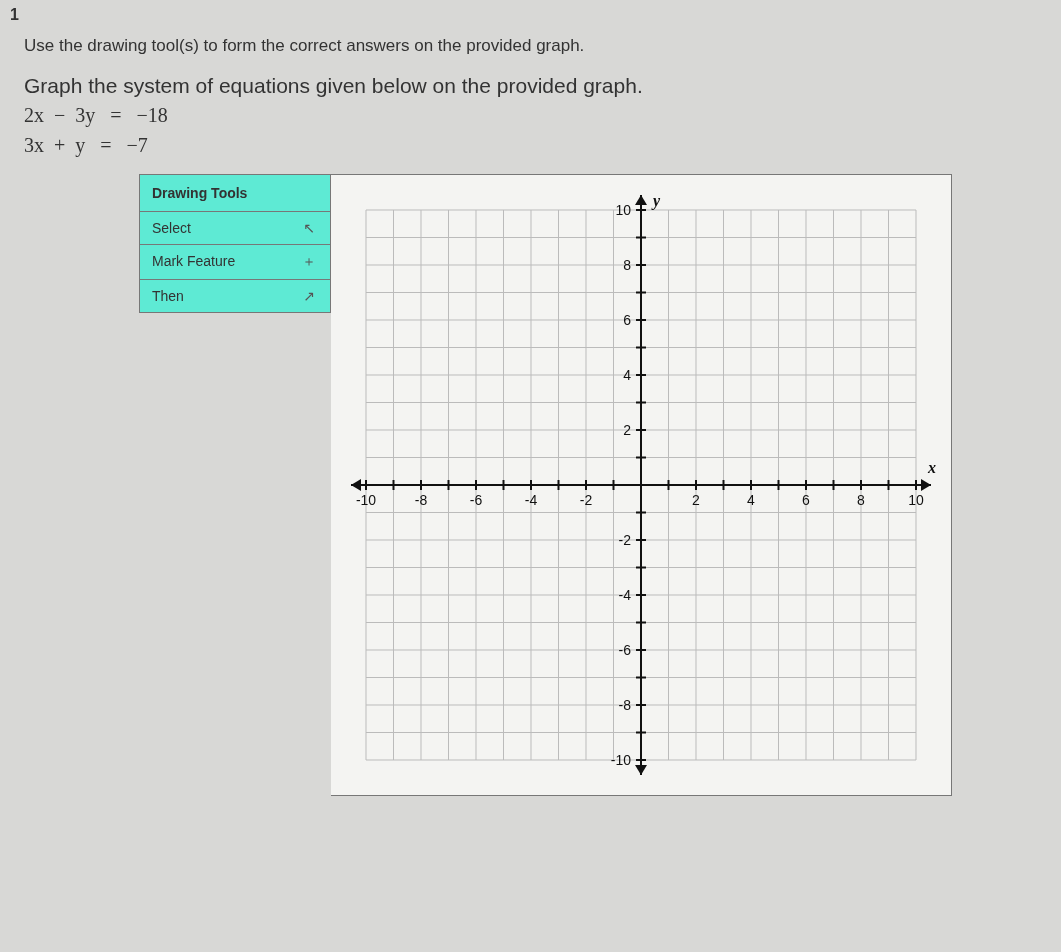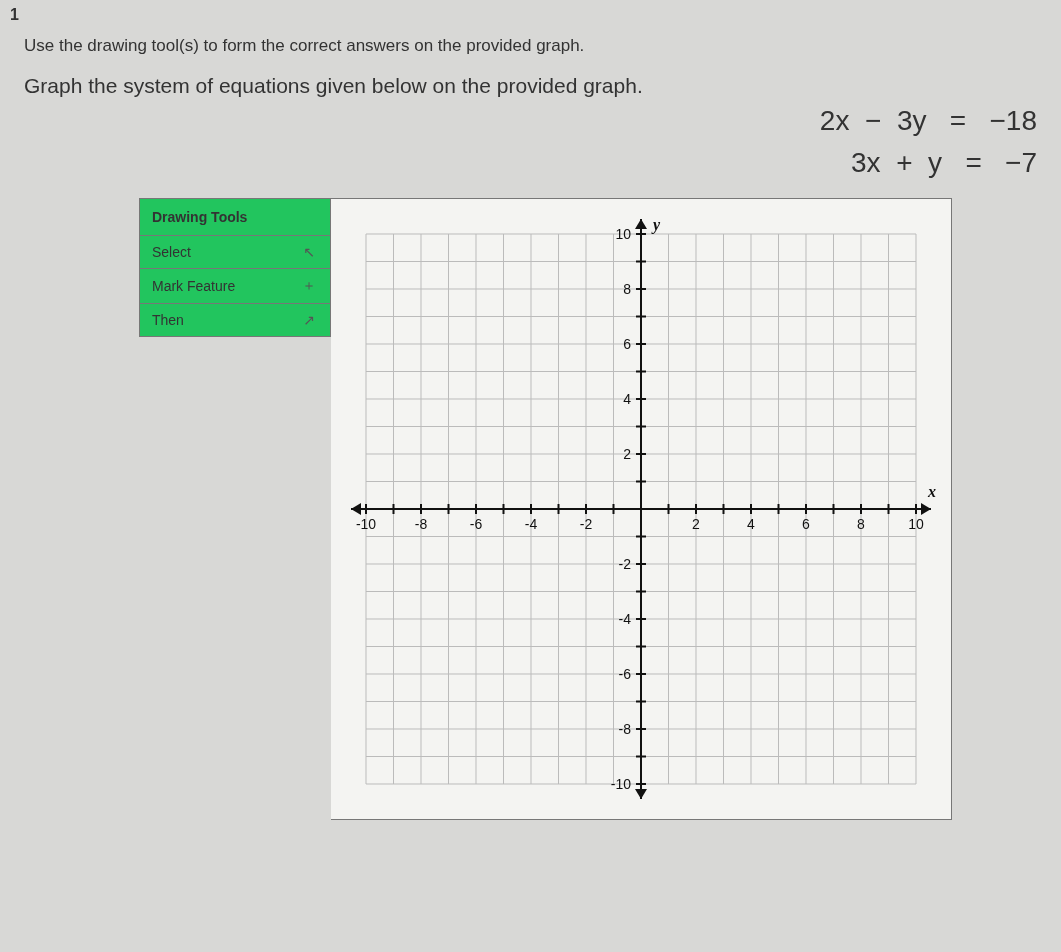--- a/index.html
+++ b/index.html
@@ -1,26 +1,26 @@
 <!DOCTYPE html>
 <html><head>
 <meta charset="utf-8">
 <style>
 body{margin:0;padding:0;background:#d8d8d6;font-family:Arial,Helvetica,sans-serif;color:#333;width:1061px;height:952px;box-sizing:border-box;overflow:hidden}
 .page{position:relative;padding:20px 24px 24px 24px}
 .qnum{position:absolute;left:10px;top:6px;font-weight:bold;font-size:16px}
 .instr{font-size:17px;margin-top:16px;margin-bottom:18px}
 .subinstr{font-size:21px;margin-bottom:2px}
-.eqwrap{text-align:right;font-family:Liberation Sans, sans-serif;font-size:28px;line-height:1.5;margin-bottom:14px}
+.eqwrap{text-align:left;font-family:Liberation Serif, serif;font-size:20px;line-height:1.5;margin-bottom:14px}
 .eqrow{display:inline-block;white-space:pre}
 .markinstr{font-size:17px;margin-bottom:20px}
 .workspace{display:flex;align-items:flex-start;margin-left:115px}
-.toolbox{border:1px solid #777;width:190px;background:#22c55e}
+.toolbox{border:1px solid #777;width:190px;background:#5eead4}
 .toolhead{padding:10px 12px;font-weight:bold;border-bottom:1px solid #777;font-size:14px}
-.toolrow{display:flex;align-items:center;justify-content:space-between;padding:8px 10px 8px 12px;border-bottom:1px solid #777;font-size:14px;cursor:pointer}
+.toolrow{display:flex;align-items:flex-start;justify-content:space-between;padding:8px 10px 8px 12px;border-bottom:1px solid #777;font-size:14px;cursor:pointer}
 .toolrow:last-child{border-bottom:none}
 .ticon{width:22px;text-align:center;font-size:14px;color:#555}
 .graph-outer{border:1px solid #777;border-left:none;flex:0 0 auto}
 .graph{width:620px;height:620px;background:#f4f4f2;display:block}
 .gridline{stroke:#bbb;stroke-width:1}
 .axis{stroke:#111;stroke-width:2}
 .ticktext{font-size:14px;fill:#111;font-family:Arial}
 .axislabel{font-size:16px;font-style:italic;fill:#111;font-family:"Times New Roman",serif;font-weight:bold}
 .arrow{fill:#111}
 </style>

